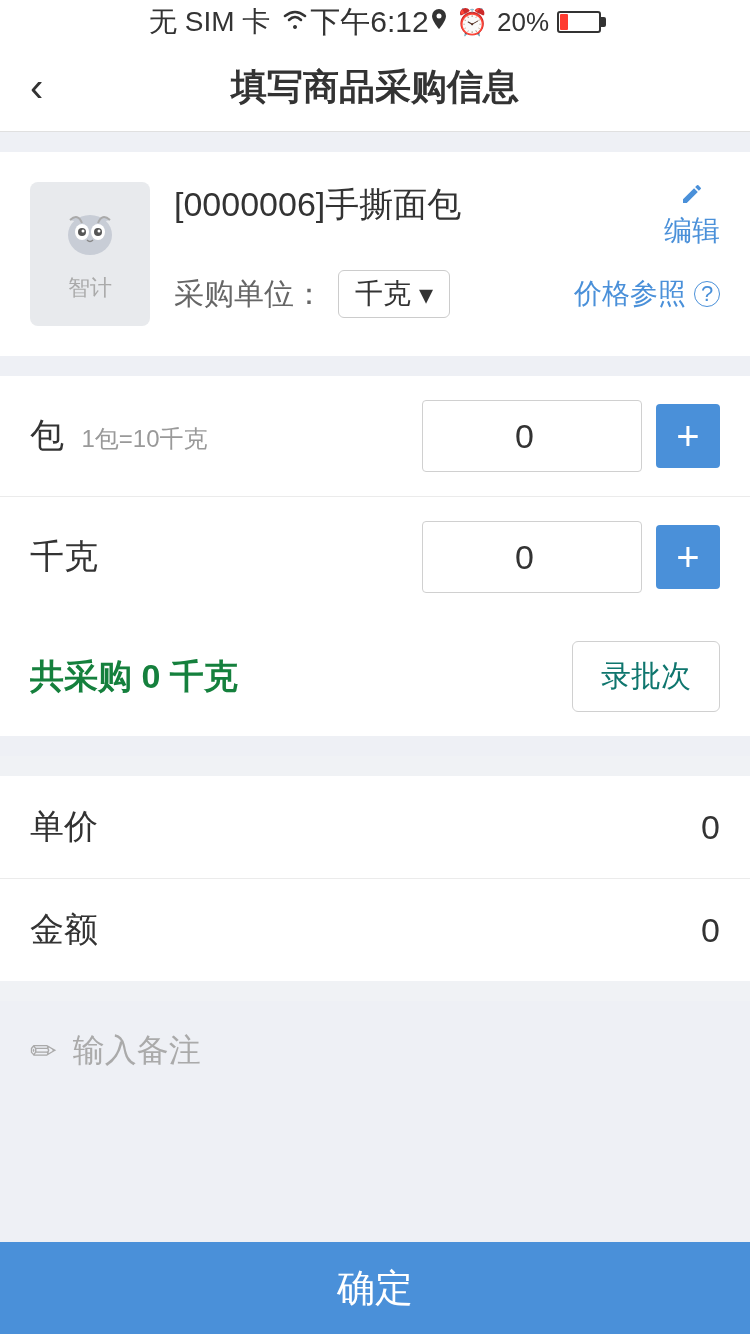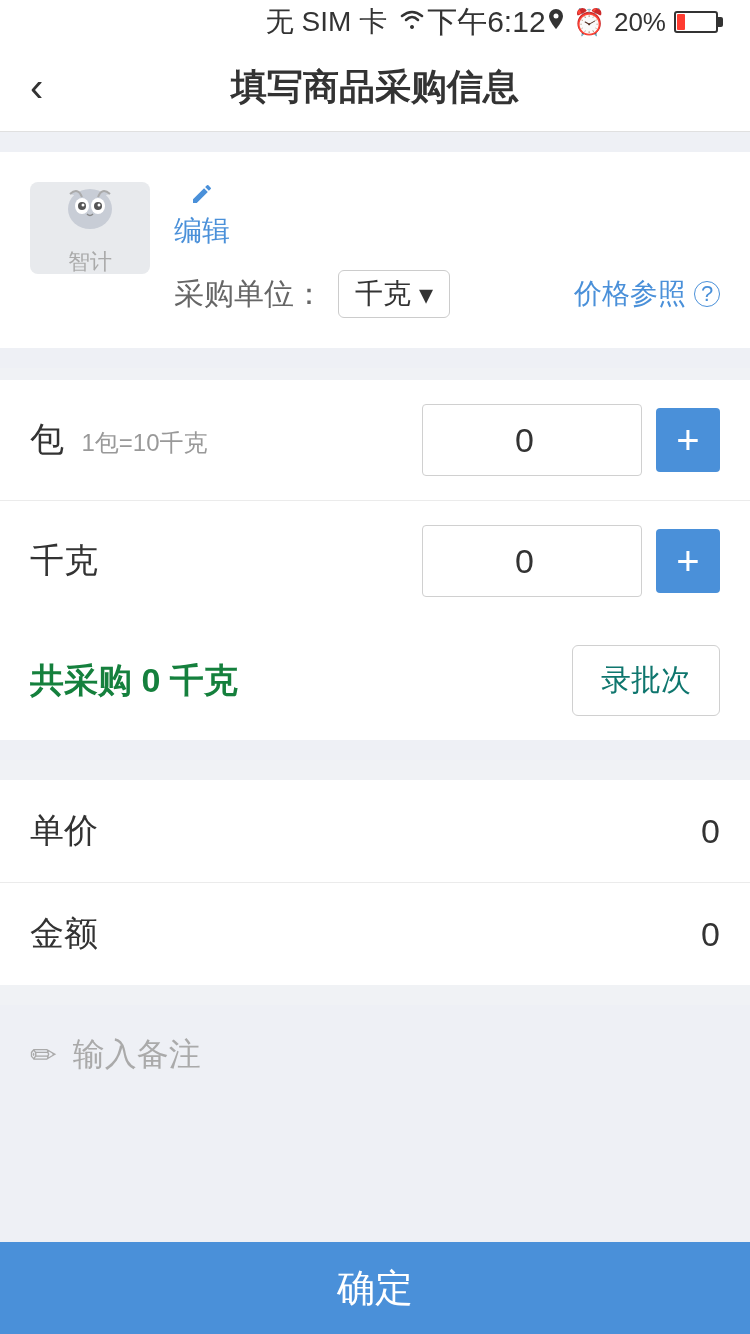--- a/index.html
+++ b/index.html
@@ -12,21 +12,21 @@
       font-size: 32px;
       color: #333;
     }
 
     
     .status-bar {
       height: 44px;
       background: #fff;
       display: flex;
       align-items: center;
-      justify-content: flex-end;
+      justify-content: center;
       padding: 0 32px;
       font-size: 28px;
       font-weight: 500;
     }
     .status-left { display: flex; align-items: center; gap: 10px; }
     .status-center { font-size: 30px; font-weight: 500; }
     .status-right { display: flex; align-items: center; gap: 8px; font-size: 26px; }
     .battery-icon {
       display: inline-flex; align-items: center;
     }
@@ -77,21 +77,21 @@
     
     .product-card {
       background: #fff;
       padding: 30px;
       display: flex;
       align-items: flex-start;
       gap: 24px;
     }
     .product-image {
       width: 120px;
-      height: 92px;
+      height: 144px;
       background: #e8eaed;
       border-radius: 8px;
       display: flex;
       align-items: center;
       justify-content: center;
       flex-shrink: 0;
     }
     .product-image-inner {
       display: flex;
       flex-direction: column;
@@ -157,21 +157,21 @@
       font-size: 28px;
       display: flex;
       align-items: center;
       gap: 8px;
       cursor: pointer;
     }
 
     
     .input-section {
       background: #fff;
-      margin-top: 12px;
+      margin-top: 0;
     }
     .input-row {
       display: flex;
       align-items: center;
       padding: 24px 30px;
       border-bottom: 1px solid #ebebeb;
     }
     .input-row:last-child { border-bottom: none; }
     .input-label {
       font-size: 34px;
@@ -369,20 +369,21 @@
             <path d="M27 35 Q30 38 33 35" stroke="#888" stroke-width="1.5" fill="none"></path>
             <path d="M10 15 Q18 8 22 18" stroke="#aaa" stroke-width="2" fill="#c8cdd6"></path>
             <path d="M50 15 Q42 8 38 18" stroke="#aaa" stroke-width="2" fill="#c8cdd6"></path>
           </svg>
         </span>
         <span class="logo-text">智计</span>
       </div>
     </div>
     <div class="product-info">
       <div class="product-header">
+        <span class="product-name">[0000006]手撕面包</span>
         <span class="edit-link">
           <svg width="24" height="24" viewBox="0 0 24 24" fill="#4a90d9">
               <path d="M3 17.25V21h3.75L17.81 9.94l-3.75-3.75L3 17.25zm17.71-10.21a1 1 0 0 0 0-1.41l-2.34-2.34a1 1 0 0 0-1.41 0l-1.83 1.83 3.75 3.75 1.83-1.83z"></path>
             </svg>
           <span>编辑</span>
         </span>
       </div>
       <div class="purchase-unit-row">
         <div style="display:flex;align-items:center;">
           <span class="purchase-unit-label">采购单位：</span>

